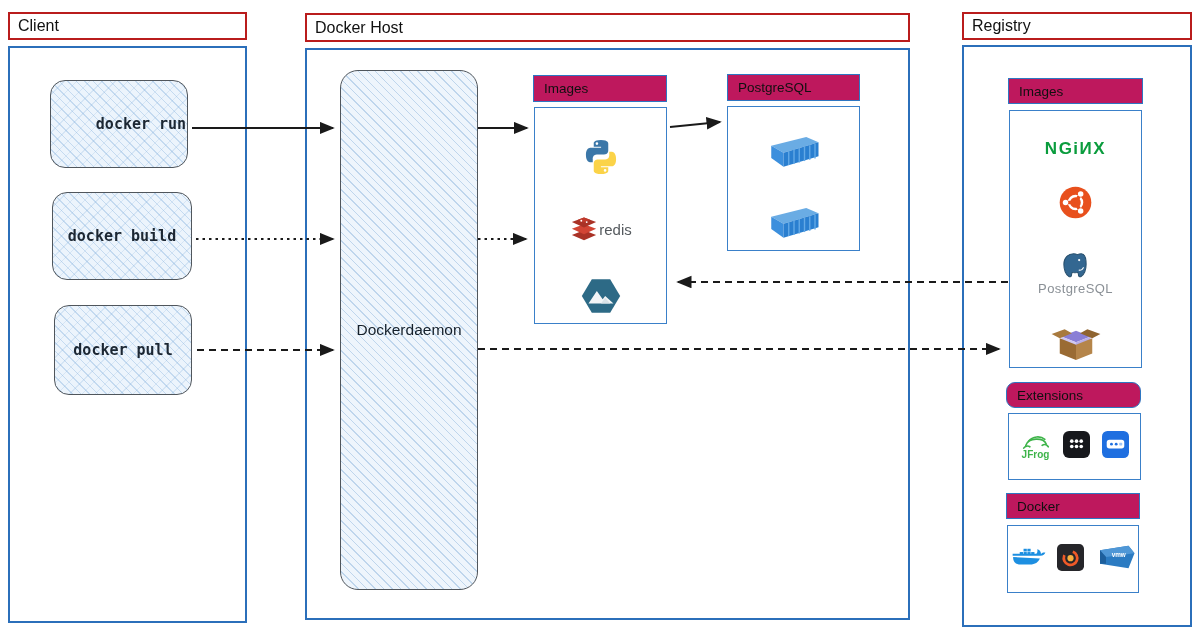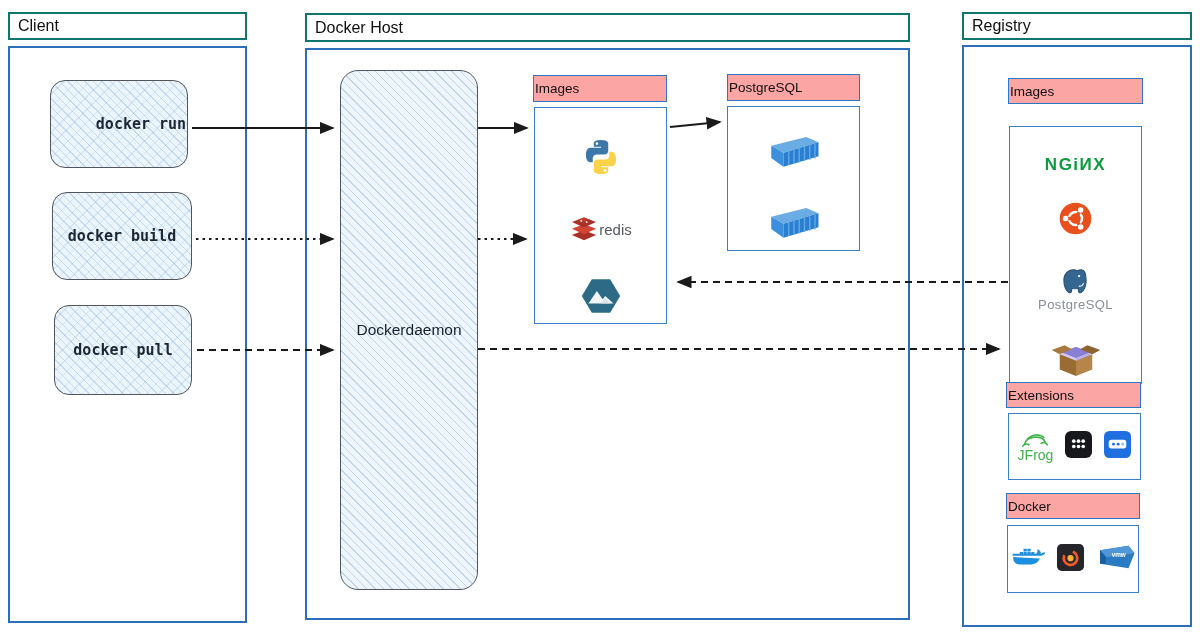--- a/index.html
+++ b/index.html
@@ -2,22 +2,22 @@
 <html><head>
 <meta charset="utf-8">
 <style>
   html,body{margin:0;padding:0;background:#ffffff;}
   body{width:1200px;height:634px;position:relative;font-family:"Liberation Sans",sans-serif;color:#111;overflow:hidden;}
 
   .abs{position:absolute;box-sizing:border-box;}
 
   
   .frame{border:2px solid #2b6fba;background:#fff;}
-  .titlebar{border:2px solid #0f766e;background:#fff;display:flex;align-items:center;padding:0 8px;font-size:16px;color:#101010;text-align:right;}
-  .subtitle{border:1.6px solid #2e77c2;background:#fca5a5;display:flex;align-items:center;padding:0 1px;font-size:13.5px;color:#101010;}
+  .titlebar{border:2px solid #b91c1c;background:#fff;display:flex;align-items:center;padding:0 8px;font-size:16px;color:#101010;text-align:right;}
+  .subtitle{border:1.6px solid #2e77c2;background:#be185d;display:flex;align-items:center;padding:0 10px;font-size:13.5px;color:#101010;}
   .panel{border:1.6px solid #3a80c9;background:#fff;}
 
   
   .sketch{
     border:1.6px solid #50565c;border-radius:15px;
     background:
       repeating-linear-gradient(45deg, rgba(130,175,220,.38) 0 1px, transparent 1px 6px),
       repeating-linear-gradient(135deg, rgba(130,175,220,.22) 0 1px, transparent 1px 9px),
       #ecf4fc;
     display:flex;align-items:center;justify-content:center;
@@ -35,21 +35,21 @@
 
   .col{display:flex;flex-direction:column;align-items:center;justify-content:space-around;height:100%;}
   .rowc{display:flex;align-items:center;justify-content:center;gap:12px;height:100%;}
 
   .redis-row{display:flex;align-items:center;gap:0;}
   .redis-label{font-size:15px;color:#555a5e;}
   .nginx{font-weight:800;font-size:17px;letter-spacing:1.5px;color:#0a9c3d;}
   .pg-wrap{display:flex;flex-direction:column;align-items:center;}
   .pg-label{font-size:13px;color:#8a9096;letter-spacing:.4px;margin-top:-2px;}
   .jfrog-wrap{display:flex;flex-direction:column;align-items:center;line-height:1;}
-  .jfrog-label{font-size:14px;font-weight:400;color:#3eb44a;margin-top:-1px;}
+  .jfrog-label{font-size:10px;font-weight:700;color:#3eb44a;margin-top:-1px;}
 
   #arrow-layer{position:absolute;left:0;top:0;z-index:10;pointer-events:none;}
 </style>
 </head>
 <body>
 
 <div class="abs titlebar" style="left:8px;top:12px;width:239px;height:28px;">
   <span>Client</span>
 </div>
 <div class="abs frame" style="left:8px;top:46px;width:239px;height:577px;"></div>
@@ -147,21 +147,21 @@
 </div>
 
 <div class="abs titlebar" style="left:962px;top:12px;width:230px;height:28px;">
   <span>Registry</span>
 </div>
 <div class="abs frame" style="left:962px;top:45px;width:230px;height:582px;"></div>
 
 <div class="abs subtitle" style="left:1008px;top:78px;width:135px;height:26px;">
   <span>Images</span>
 </div>
-<div class="abs panel" style="left:1009px;top:126px;width:133px;height:258px;">
+<div class="abs panel" style="left:1009px;top:110px;width:133px;height:258px;">
   <div class="col" style="padding:14px 0;">
     <span class="nginx">NGiИX</span>
     <span>
       <svg width="33" height="33" viewBox="0 0 48 48">
         <circle cx="24" cy="24" r="23" fill="#e8501d"></circle>
         <circle cx="24" cy="24" r="9.5" fill="none" stroke="#fff" stroke-width="3.6"></circle>
         <g stroke="#e8501d" stroke-width="5">
           <line x1="24" y1="24" x2="6" y2="24"></line>
           <line x1="24" y1="24" x2="33.5" y2="8"></line>
           <line x1="24" y1="24" x2="33.5" y2="40"></line>
@@ -186,21 +186,21 @@
         <polygon points="50,16 32,23 32,27 50,20" fill="#b9aee8"></polygon>
         <polygon points="12,18 32,26 32,45 12,37" fill="#9a6b33"></polygon>
         <polygon points="32,26 52,18 52,37 32,45" fill="#b5854a"></polygon>
         <polygon points="12,18 2,13 18,7 27,12" fill="#a87a3e"></polygon>
         <polygon points="52,18 62,13 46,7 37,12" fill="#8f6430"></polygon>
       </svg>
     </span>
   </div>
 </div>
 
-<div class="abs subtitle" style="left:1006px;top:382px;width:135px;height:26px;">
+<div class="abs subtitle" style="left:1006px;top:382px;width:135px;height:26px;border-radius:9px;">
   <span>Extensions</span>
 </div>
 <div class="abs panel" style="left:1008px;top:413px;width:133px;height:67px;">
   <div class="rowc">
     <span class="jfrog-wrap">
       <svg width="30" height="18" viewBox="0 0 44 26">
         <g stroke="#3eb44a" fill="none" stroke-width="2.4" stroke-linecap="round">
           <path d="M7 18 C11 6 33 6 37 16"></path>
           <path d="M11 12 C17 4 29 4 35 9"></path>
           <path d="M4 22 C6 19 10 18 13 20"></path>

